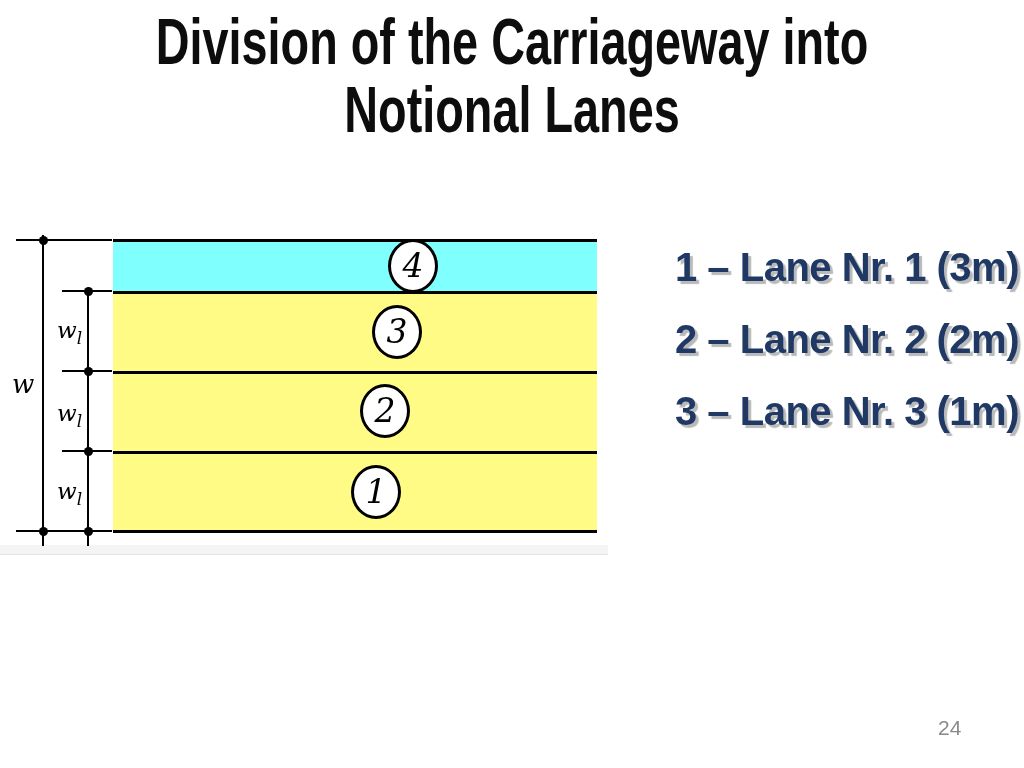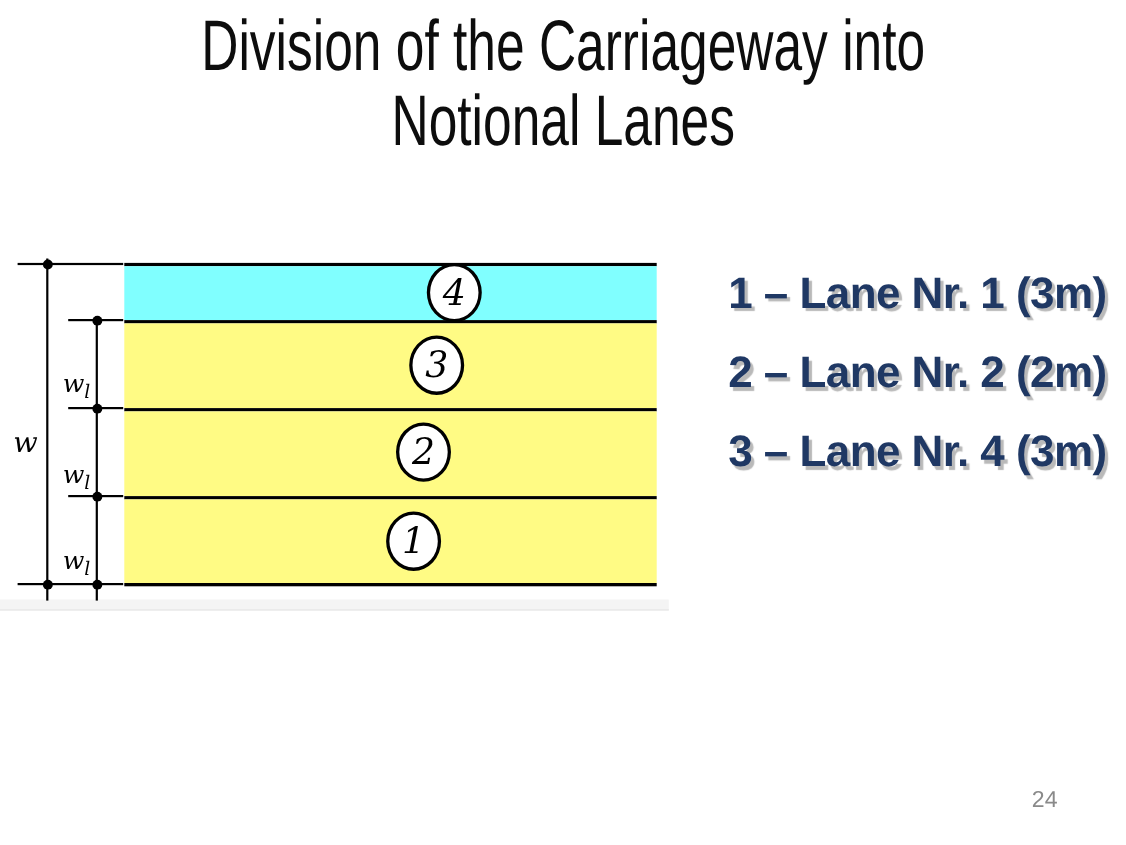--- a/index.html
+++ b/index.html
@@ -4,21 +4,21 @@
 <style>
   html,body { margin:0; padding:0; background:#ffffff; }
   .slide {
     position:relative; width:1024px; height:768px; background:#ffffff;
     overflow:hidden; font-family:"Liberation Sans", sans-serif;
   }
 
   
   .title {
     position:absolute; top:8px; left:0; width:1024px;
-    text-align:center; font-weight:normal; font-size:65px; line-height:68px;
+    text-align:center; font-weight:bold; font-size:65px; line-height:68px;
     color:var(--title_text); letter-spacing:0;
   }
   .title .tline { display:block; transform:scaleX(0.72); white-space:nowrap; }
 
   
   .bands { position:absolute; left:113px; top:239px; width:484px; }
   .b-sep  { height:3px;  background:#000; }
   .b-cyan { height:49px; background:var(--lane_cyan); }
   .b-yel  { height:77px; background:var(--lane_yellow); }
   .b-yel.last { height:76px; }
@@ -35,40 +35,41 @@
   .vline.inner { left:87px; top:288px; height:258px; }
   .tick { position:absolute; height:2px; background:#000; }
   .tick.full  { left:16px; width:96px; }
   .tick.short { left:62px; width:50px; }
   .dot {
     position:absolute; width:9px; height:9px; border-radius:50%;
     background:#000;
   }
   .dim-label {
     position:absolute; font-family:"DejaVu Serif", serif; font-style:italic;
-    color:#000; font-size:26px; line-height:26px;margin-top:19px;
+    color:#000; font-size:26px; line-height:26px;
   }
   .dim-label sub { font-size:17px; line-height:0; }
 
   
   .lane-circle {
     position:absolute; box-sizing:border-box; width:50px; height:54px;
     background:#fff; border:3px solid #000; border-radius:50%;
     display:flex; align-items:center; justify-content:center;
     font-family:"DejaVu Serif", serif; font-style:italic; font-size:33px;
     color:#000; padding-bottom:2px;
   }
 
   
   .legend { position:absolute; left:662px; top:244px; }
   .legend-row {
     height:46px; line-height:46px; margin-bottom:26px; white-space:nowrap;
     font-weight:bold; font-size:40px; letter-spacing:-0.5px;
     color:var(--legend_text);
     text-shadow:3px 3px 1px var(--legend_shadow);
+    margin-left:13px;
   }
 
   
   .page-number {
     position:absolute; left:938px; top:717px; font-size:21px;
     color:var(--page_number); line-height:22px;text-align:right;
   }
 </style>
 </head>
 <body>
@@ -125,18 +126,18 @@
   <div class="lane-circle" style="left:360px; top:384px;">
       <span>2</span>
     </div>
   <div class="lane-circle" style="left:351px; top:465px;">
       <span>1</span>
     </div>
 
   <div class="legend">
     <div class="legend-row">1 – Lane Nr. 1 (3m)</div>
     <div class="legend-row">2 – Lane Nr. 2 (2m)</div>
-    <div class="legend-row">3 – Lane Nr. 4 (3m)</div>
+    <div class="legend-row">3 – Lane Nr. 3 (1m)</div>
   </div>
 
   <div class="page-number">24</div>
 
 </div>
 
 </body></html>

